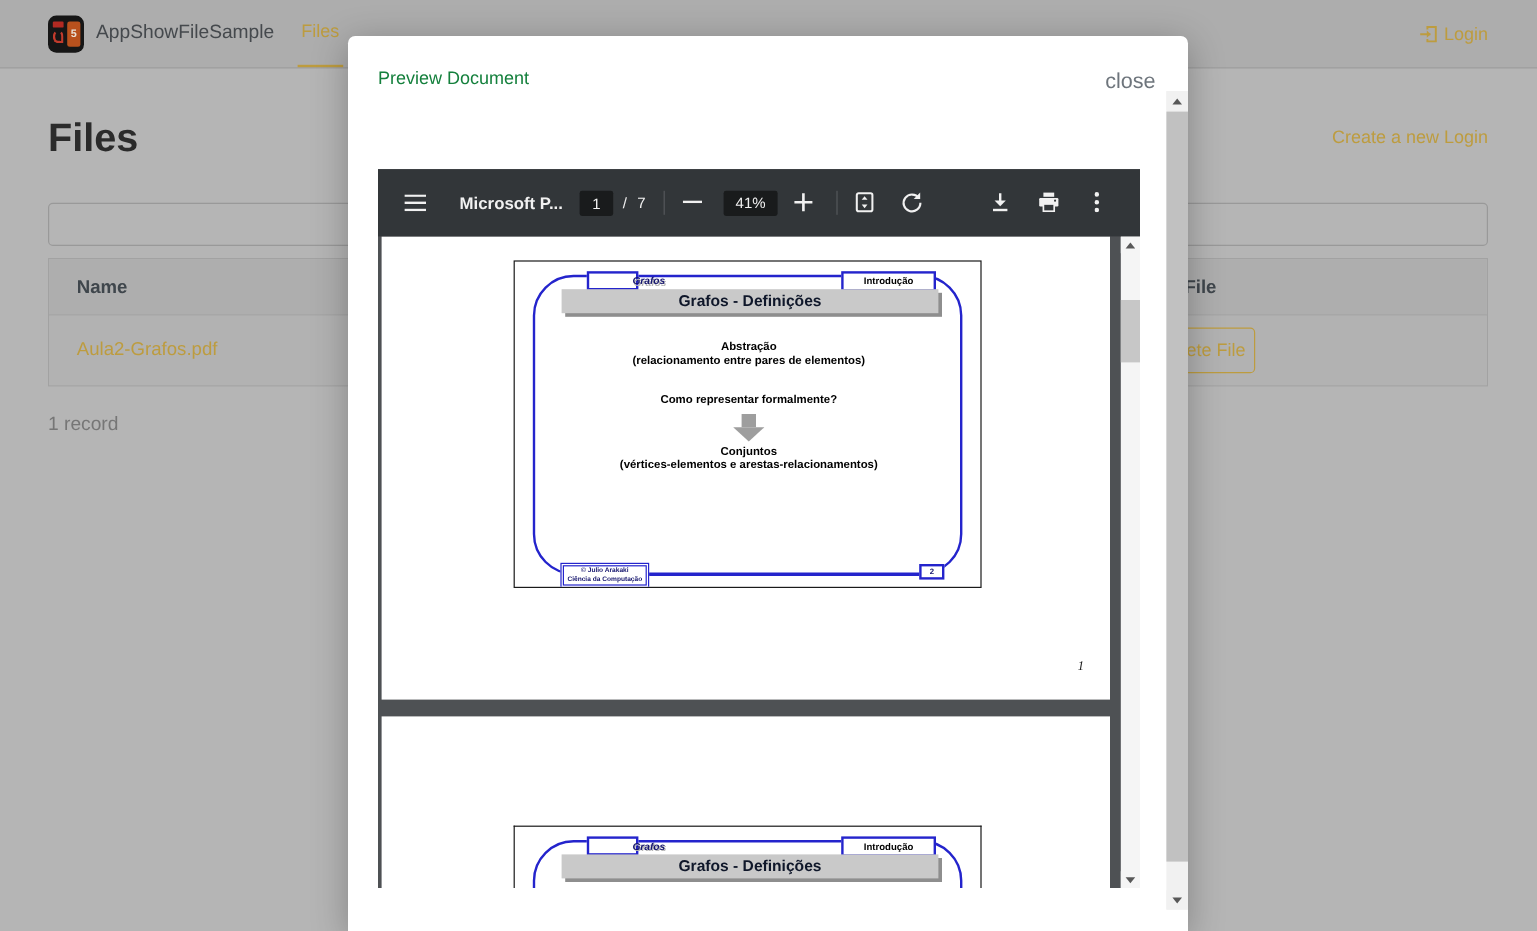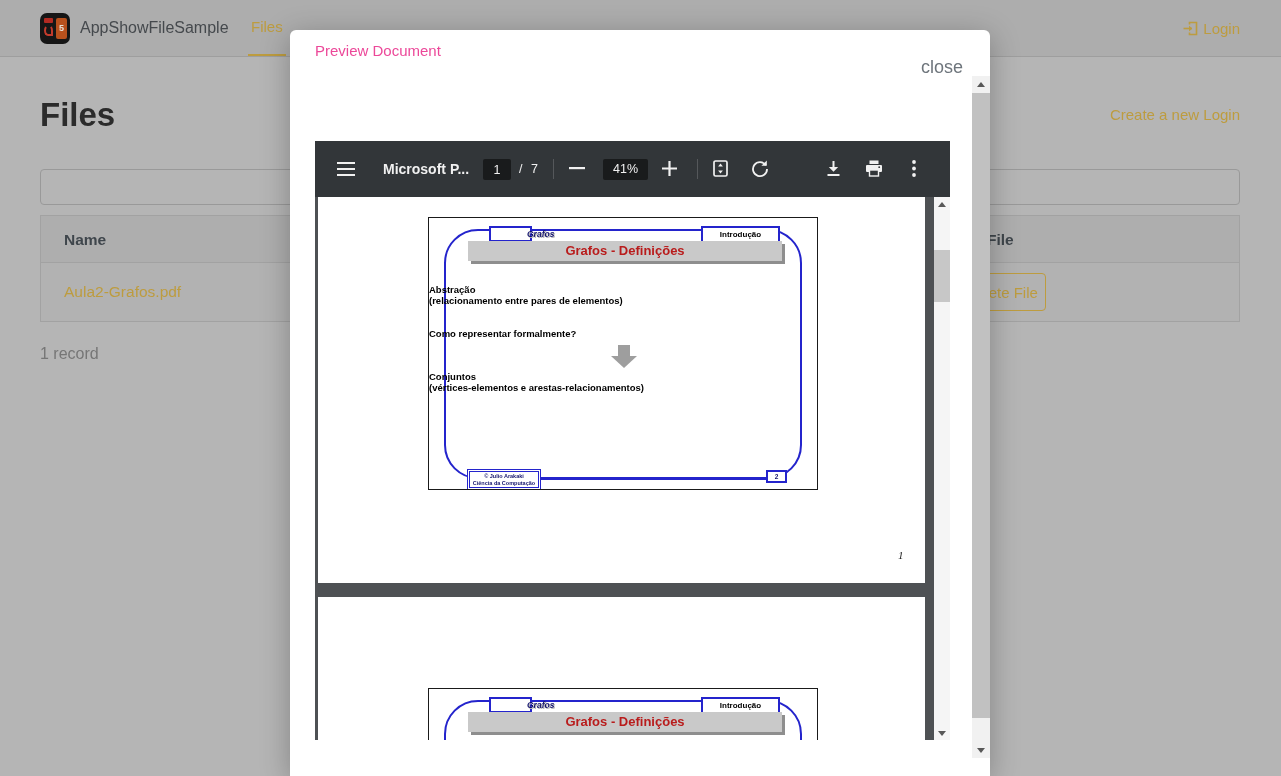--- a/index.html
+++ b/index.html
@@ -52,21 +52,21 @@
     background:transparent; border:1px solid #bd9c3f; border-radius:4px;
     color:#bd9c3f; font-family:"Liberation Sans",sans-serif; font-size:15px; cursor:pointer;
   }
   .record-count { position:absolute; left:40px; top:345px; font-size:16px; color:#767676; }
 
   
   .modal {
     position:absolute; left:290px; top:30px; width:700px; height:746px;
     background:#ffffff; border-radius:6px 6px 0 0; box-shadow:0 6px 30px rgba(0,0,0,0.28);
   }
-  .modal-title { position:absolute; left:25px; top:12px; font-size:15px; color:#ec4899; }
+  .modal-title { position:absolute; left:25px; top:27px; font-size:15px; color:#15803d; }
   .modal-close { position:absolute; right:27px; top:27px; font-size:18px; color:#6e757c; cursor:pointer; }
 
   
   .m-scroll { position:absolute; left:682px; top:46px; width:18px; height:682px; background:#f1f1f1; }
   .m-scroll .btn-up, .m-scroll .btn-dn { position:absolute; left:0; width:18px; height:16px; background:#f1f1f1; cursor:pointer; }
   .m-scroll .btn-up { top:0; } .m-scroll .btn-dn { bottom:0; }
   .tri-up { position:absolute; left:5px; top:6px; width:0; height:0; border-left:4px solid transparent; border-right:4px solid transparent; border-bottom:5px solid #585858; }
   .tri-dn { position:absolute; left:5px; top:6px; width:0; height:0; border-left:4px solid transparent; border-right:4px solid transparent; border-top:5px solid #585858; }
   .m-scroll .thumb { position:absolute; left:0; top:17px; width:18px; height:625px; background:#c1c1c1; cursor:pointer; }
 
@@ -110,24 +110,24 @@
     font-size:8.5px; font-weight:bold; font-style:italic; color:#15156e; text-align:center; line-height:12px;
     text-shadow:1px 1px 0 #b5b5b5;
     padding-left:36px;
   }
   .s-corner {
     position:absolute; left:272px; top:8px; width:79px; height:17px; background:#fff; border:2px solid #2424cc;
     font-size:8px; font-weight:bold; color:#000; text-align:center; line-height:13px;
   }
   .s-titlebar {
     position:absolute; left:39px; top:23px; width:314px; height:20px; background:#c9c9c9;
-    box-shadow:3px 3px 0 #8e8e8e; font-size:13px; font-weight:bold; color:#b91c1c;
+    box-shadow:3px 3px 0 #8e8e8e; font-size:13px; font-weight:bold; color:#0f172a;
     text-align:center; line-height:20px;
   }
-  .s-line { position:absolute; left:0; width:390px; text-align:left; font-weight:bold; color:#000; font-size:9.5px; white-space:nowrap; }
+  .s-line { position:absolute; left:0; width:390px; text-align:center; font-weight:bold; color:#000; font-size:9.5px; white-space:nowrap; }
   .s-l1 { top:66px; } .s-l2 { top:77px; } .s-l3 { top:110px; } .s-l4 { top:153px; } .s-l5 { top:164px; }
   .s-arrow { position:absolute; left:182px; top:127px; width:26px; }
   .s-arrow .shaft { width:12px; height:11px; background:#9e9e9e; margin:0 auto; }
   .s-arrow .head { width:0; height:0; border-left:13px solid transparent; border-right:13px solid transparent; border-top:12px solid #9e9e9e; }
   .s-footer-box { position:absolute; left:38px; top:251px; width:74px; height:21px; border:1px solid #2424cc; background:#fff; padding:1px; }
   .s-footer-box .inner { width:100%; height:100%; border:1px solid #2424cc; text-align:center; }
   .s-footer-box .l1 { font-size:5.5px; font-weight:bold; color:#15156e; line-height:7px; padding-top:1px; }
   .s-footer-box .l2 { font-size:5.5px; font-weight:bold; color:#15156e; line-height:7px; }
   .s-footer-line { position:absolute; left:112px; top:260px; width:226px; height:0; border-top:2px solid #2424cc; }
   .s-numbox { position:absolute; left:337px; top:252px; width:21px; height:13px; border:2px solid #2424cc; background:#fff; font-size:6.5px; font-weight:bold; color:#15156e; text-align:center; line-height:9px; }

